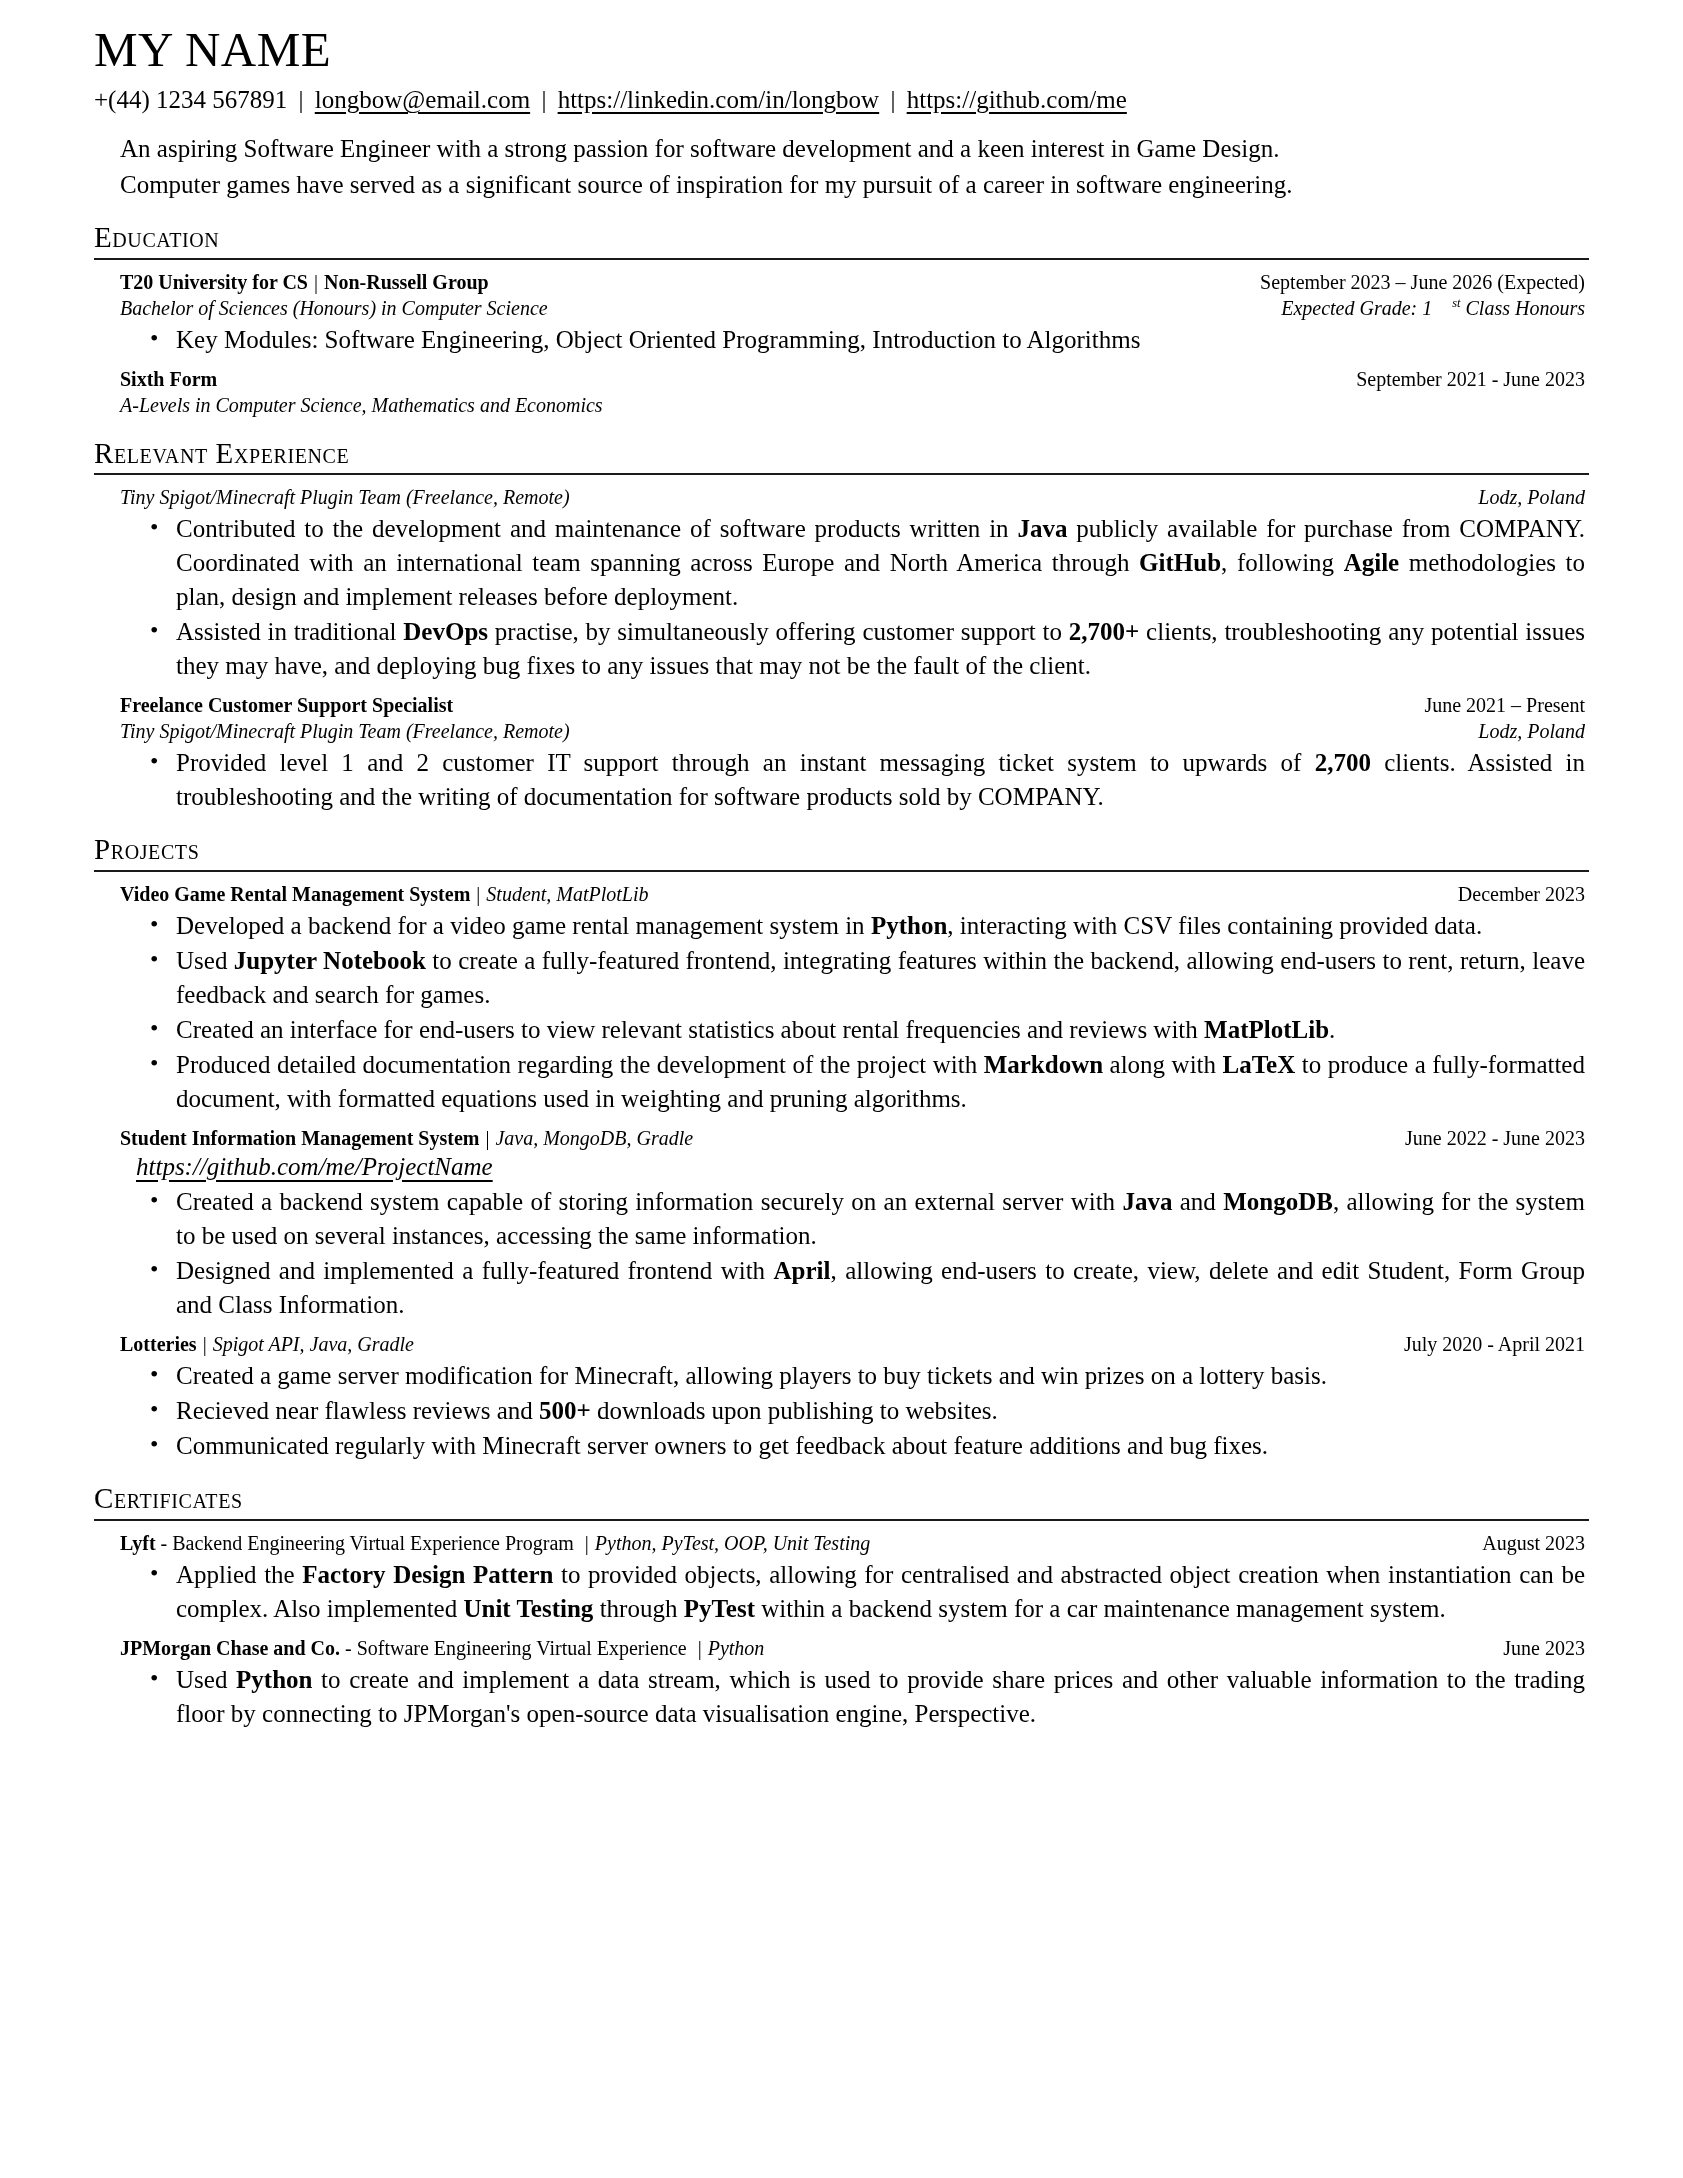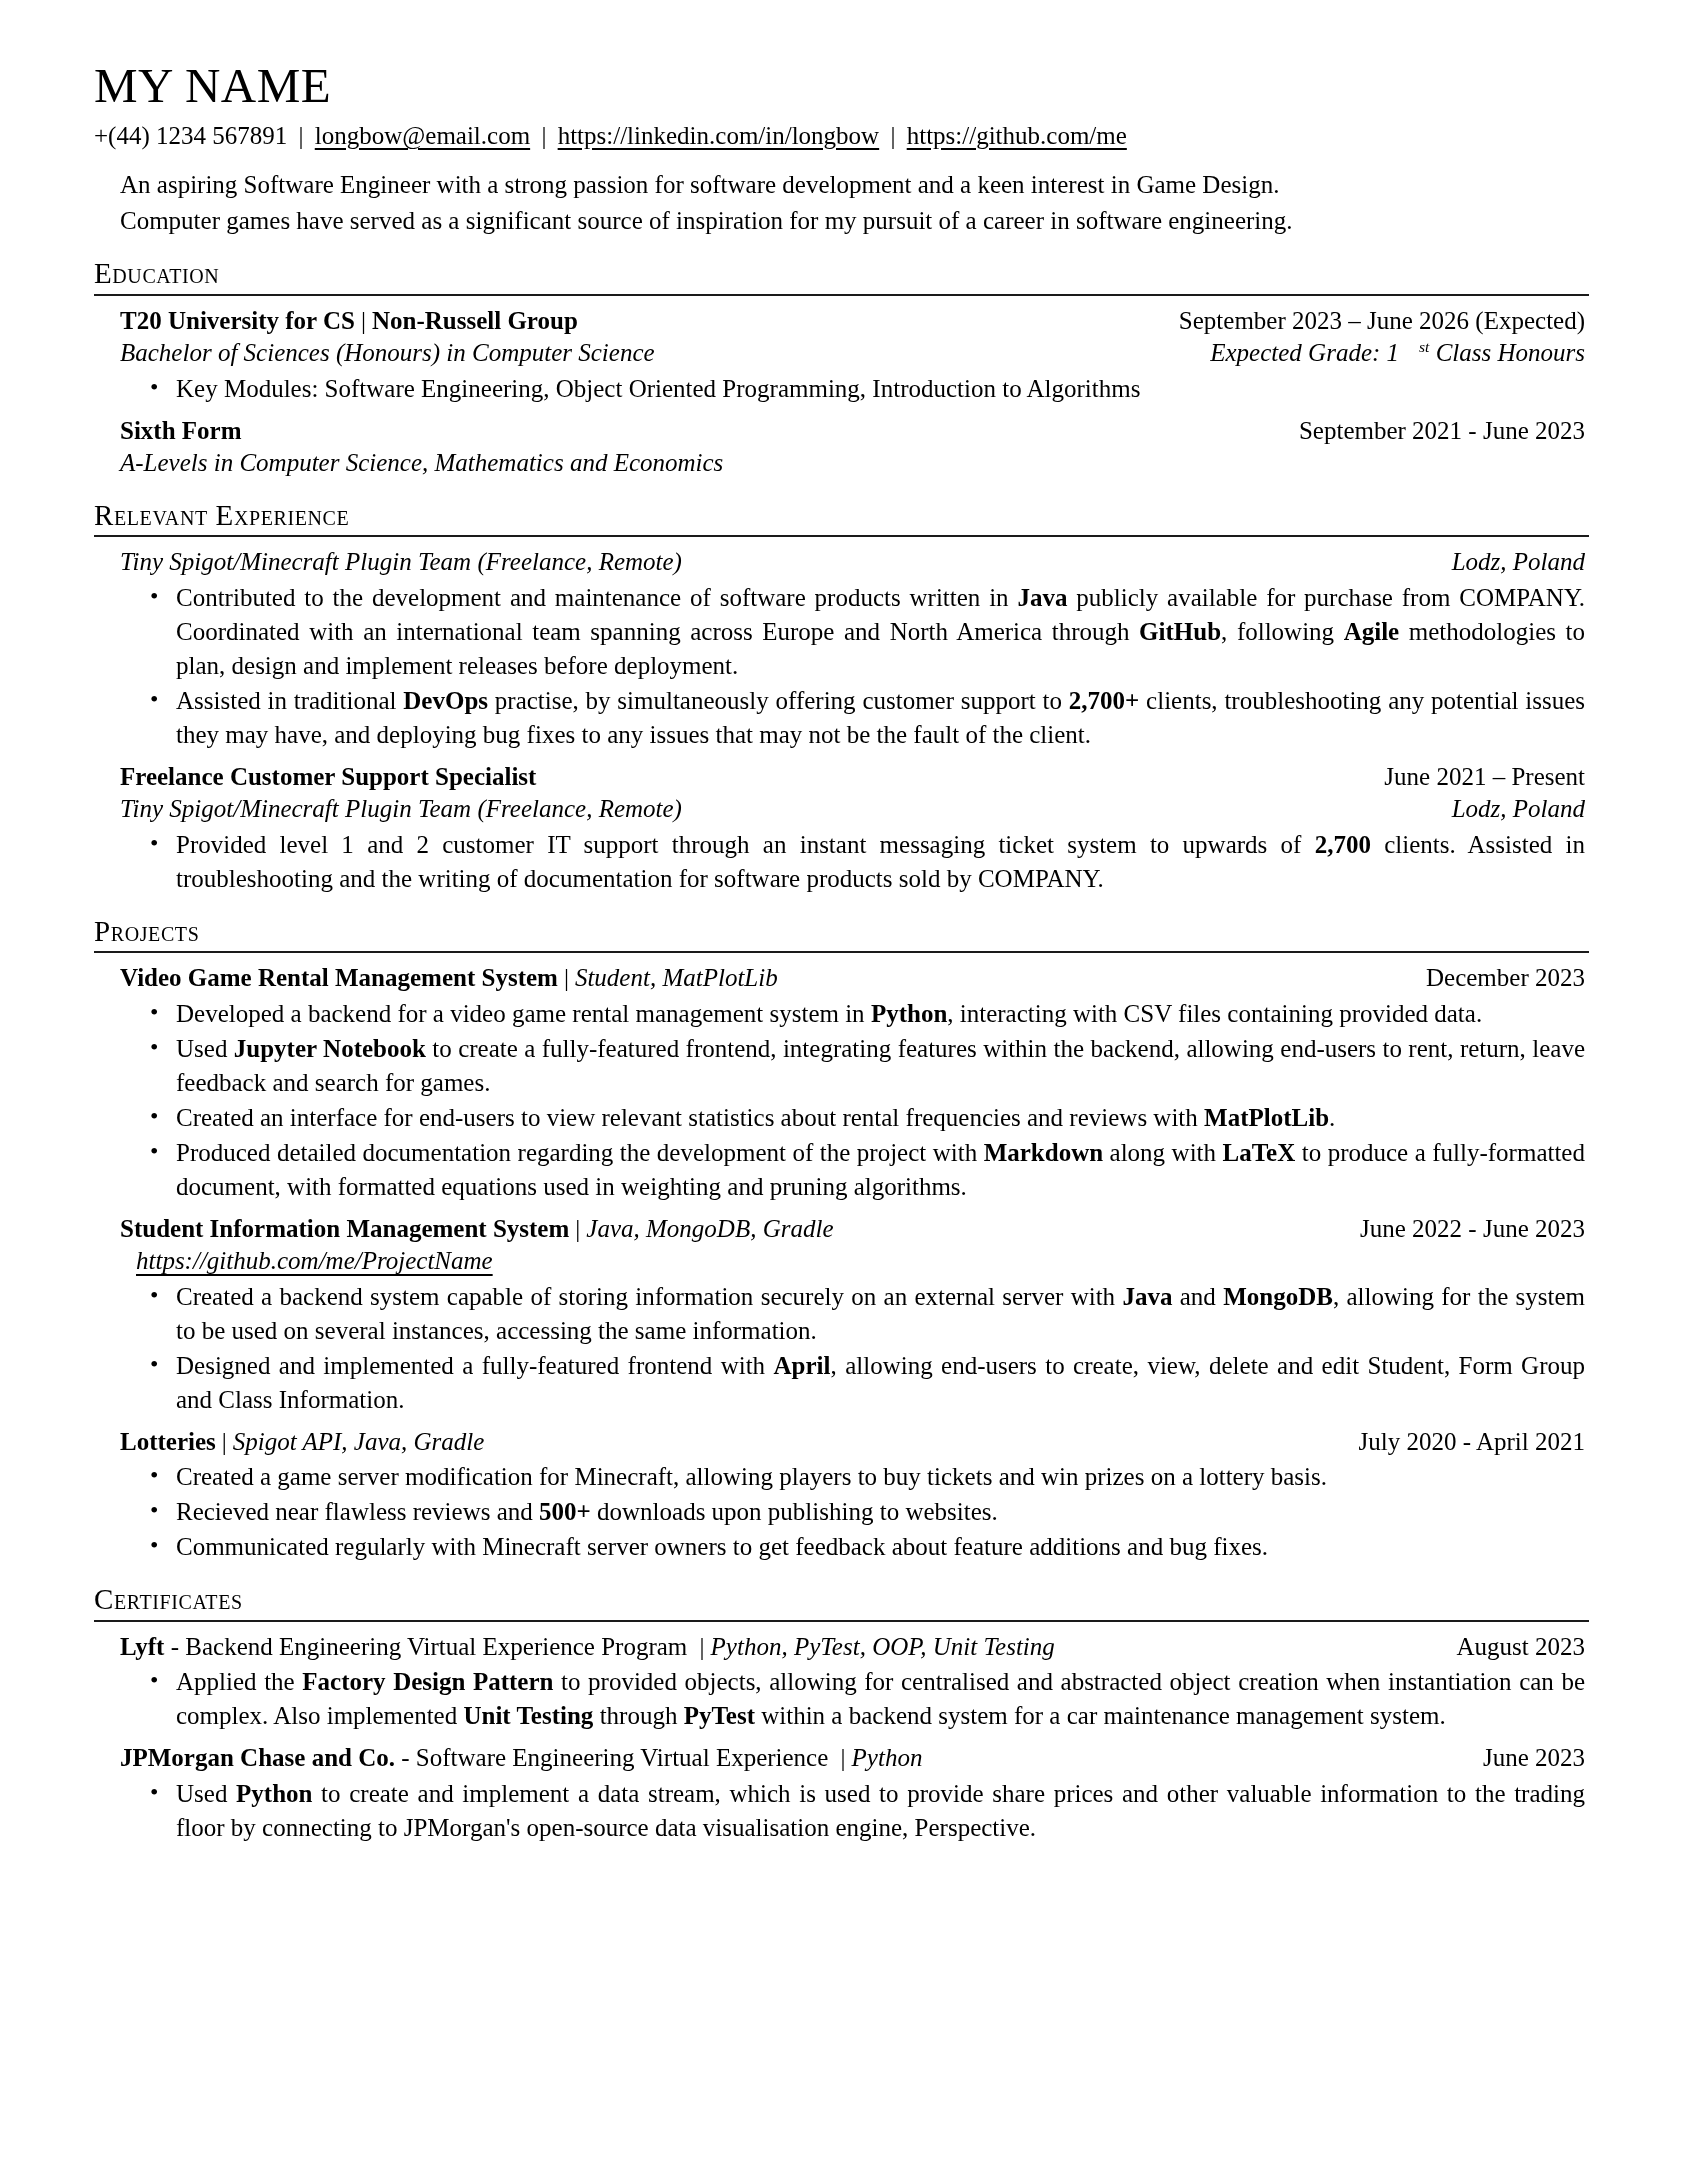--- a/index.html
+++ b/index.html
@@ -11,21 +11,21 @@
     width: 1683px;
     height: 2178px;
     font-family: "Liberation Serif", "DejaVu Serif", serif;
     color: #000000;
     overflow: hidden;
   }
   .page {
     width: 1683px;
     height: 2178px;
     box-sizing: border-box;
-    padding: 61px 94px 0 94px;
+    padding: 25px 94px 0 94px;
     position: relative;
   }
 
   
   .name {
     font-size: 49px;
     letter-spacing: 0.5px;
     line-height: 1.0;
     margin: 0 0 10px 0;
     font-weight: normal;
@@ -79,21 +79,21 @@
     padding-left: 26px;
     padding-right: 4px;
   }
 
   
   .entry { margin-top: 9px; }
   .entry-row {
     display: flex;
     justify-content: space-between;
     align-items: baseline;
-    font-size: 25px;
+    font-size: 20px;
     line-height: 1.3;
   }
   .entry-row .left  { text-align: left; }
   .entry-row .right { text-align: right; white-space: nowrap; padding-left: 24px;}
   .b { font-weight: bold; }
   .i { font-style: italic; }
   .bar {
     font-weight: normal;
     padding: 0 6px;
   }

